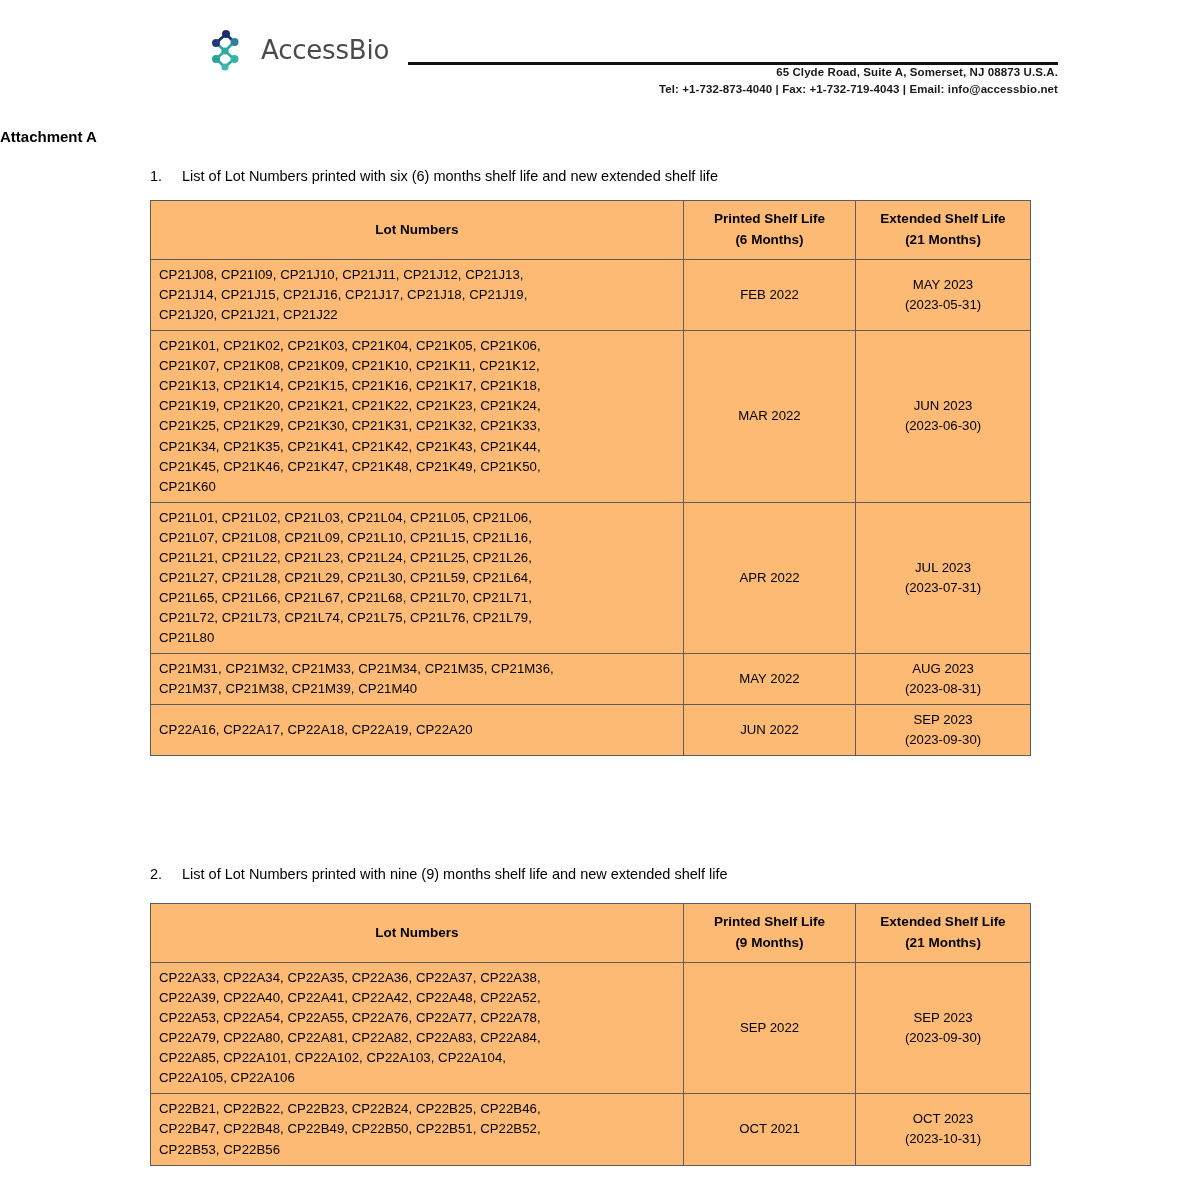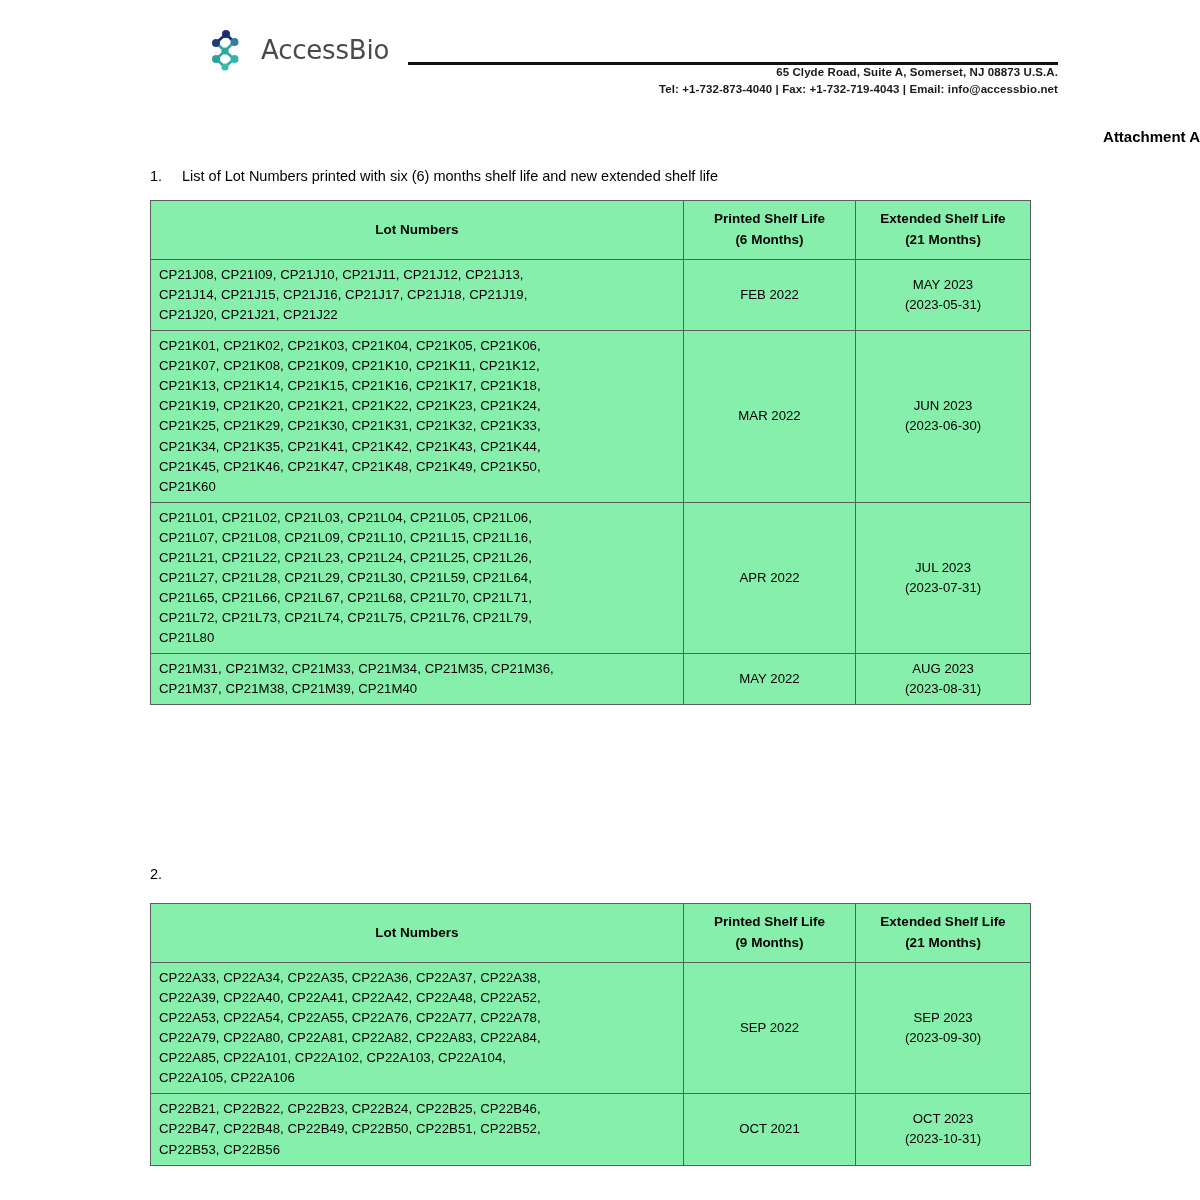--- a/index.html
+++ b/index.html
@@ -74,21 +74,21 @@
     font-weight: 600;
   }
   .contact div { letter-spacing: 0.1px; text-align: right; }
 
   
   .doc-title {
     position: absolute;
     left: 0;
     top: 128px;
     width: 1200px;
-    text-align: right;
+    text-align: left;
     font-size: 15px;
     font-weight: bold;
   }
 
   .section-heading {
     position: absolute;
     left: 150px;
     width: 900px;
     font-size: 14.5px;
     display: flex;
@@ -98,21 +98,21 @@
   #sec1-heading { top: 168px; }
   #sec2-heading { top: 866px; }
 
   
   table.lot-table {
     position: absolute;
     left: 150px;
     width: 880px;
     border-collapse: collapse;
     table-layout: fixed;
-    background: #86efac;
+    background: #fdba74;
   }
   #table1 { top: 200px; }
   #table2 { top: 903px; }
 
   table.lot-table td,
   table.lot-table th {
     border: 1px solid #5d5d5d;
     padding: 5px 8px;
     vertical-align: middle;
     font-size: 13.2px;
@@ -264,25 +264,36 @@
           <td class="lots">
             <span class="lots-line">CP21M31, CP21M32, CP21M33, CP21M34, CP21M35, CP21M36,</span>
             <span class="lots-line">CP21M37, CP21M38, CP21M39, CP21M40</span>
           </td>
           <td class="printed">MAY 2022</td>
           <td class="extended">
             <span class="exp-month">AUG 2023</span>
             <span class="exp-date">(2023-08-31)</span>
           </td>
         </tr>
+        <tr>
+          <td class="lots">
+            <span class="lots-line">CP22A16, CP22A17, CP22A18, CP22A19, CP22A20</span>
+          </td>
+          <td class="printed">JUN 2022</td>
+          <td class="extended">
+            <span class="exp-month">SEP 2023</span>
+            <span class="exp-date">(2023-09-30)</span>
+          </td>
+        </tr>
       </tbody>
   </table>
 
   <div class="section-heading" id="sec2-heading">
     <span class="num">2.</span>
+    <span>List of Lot Numbers printed with nine (9) months shelf life and new extended shelf life</span>
   </div>
 
   <table class="lot-table" id="table2">
     <colgroup>
       <col class="c-lots">
         <col class="c-printed">
         <col class="c-extended">
     </colgroup>
     <thead>
       <tr>

